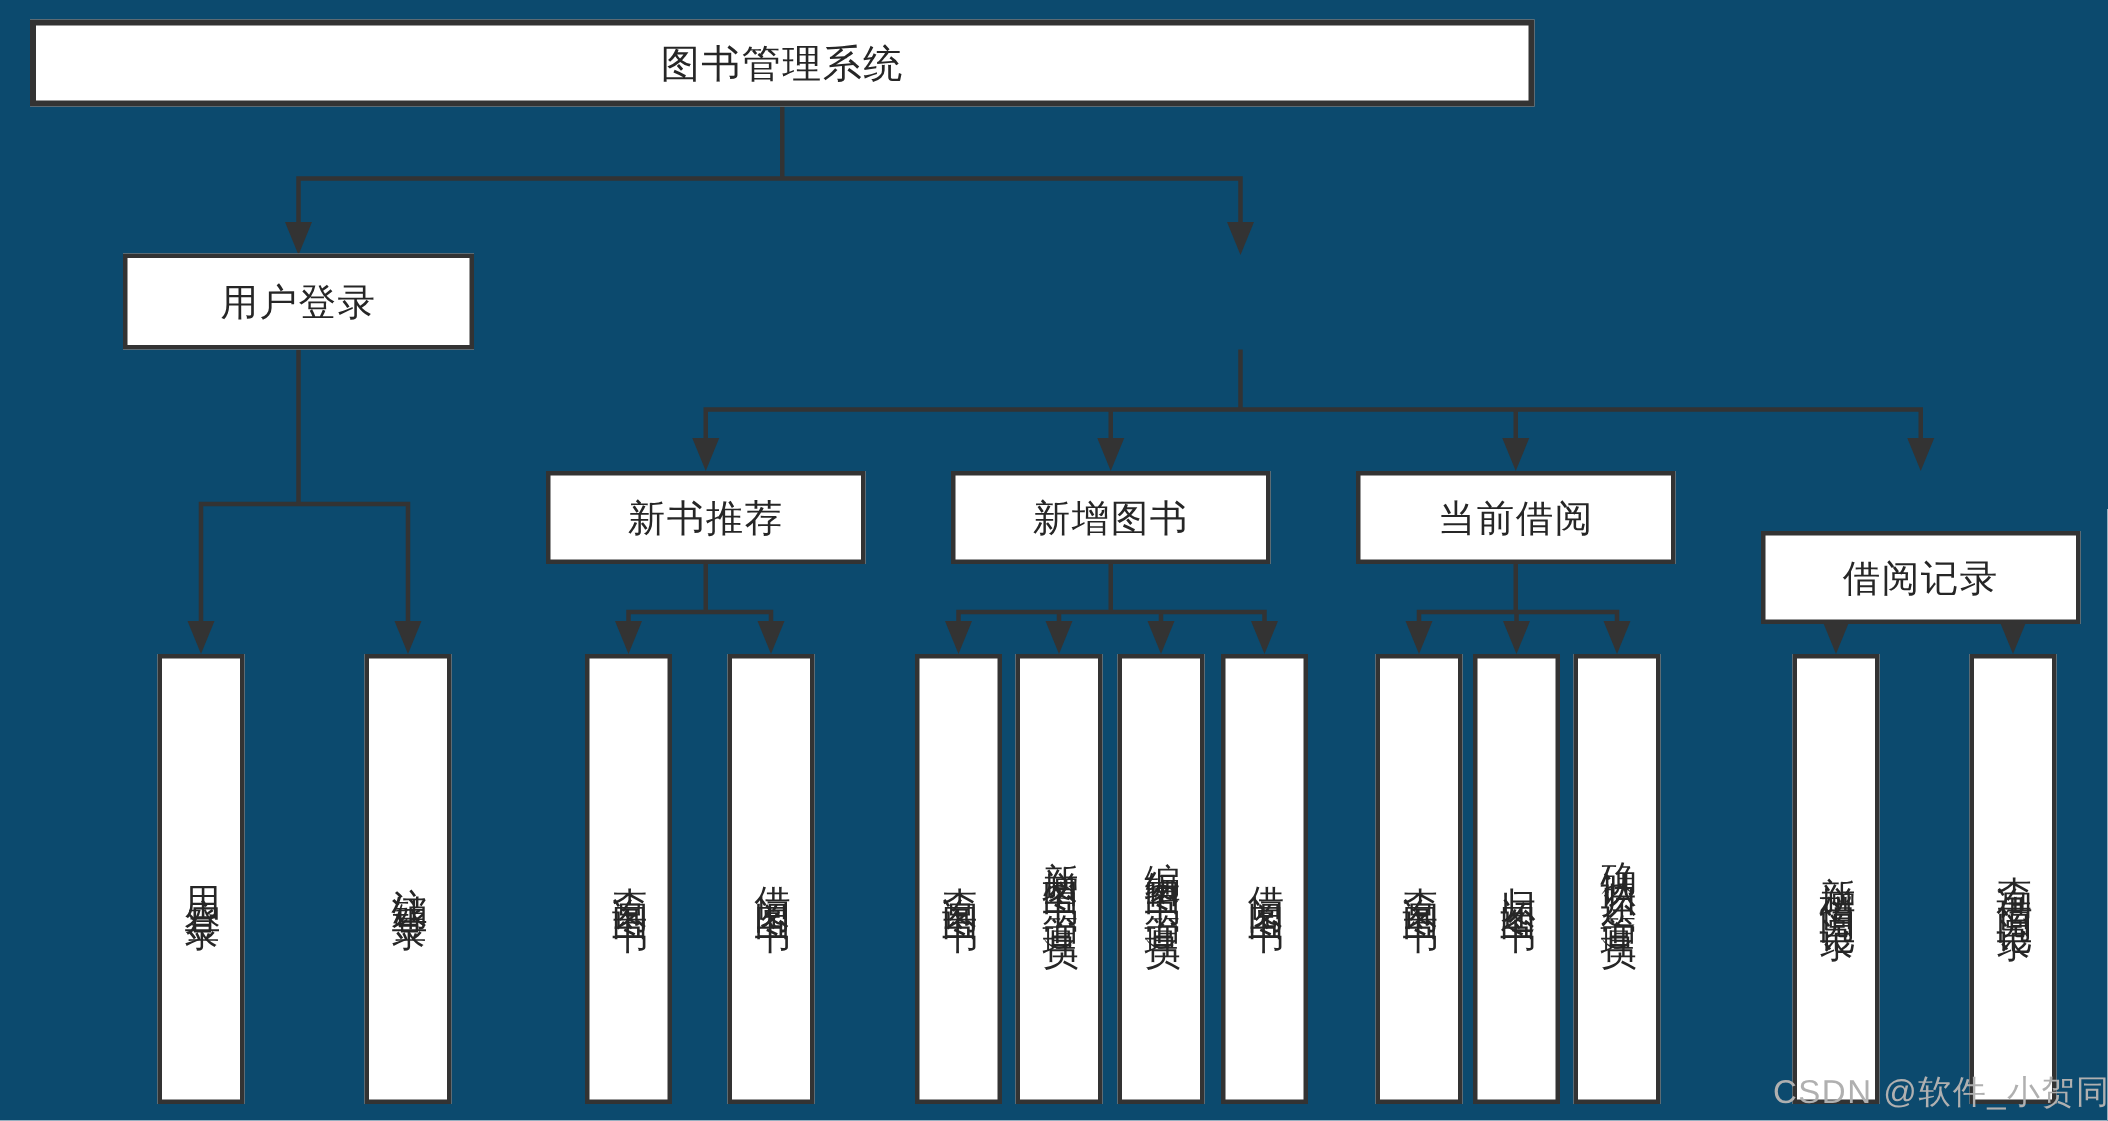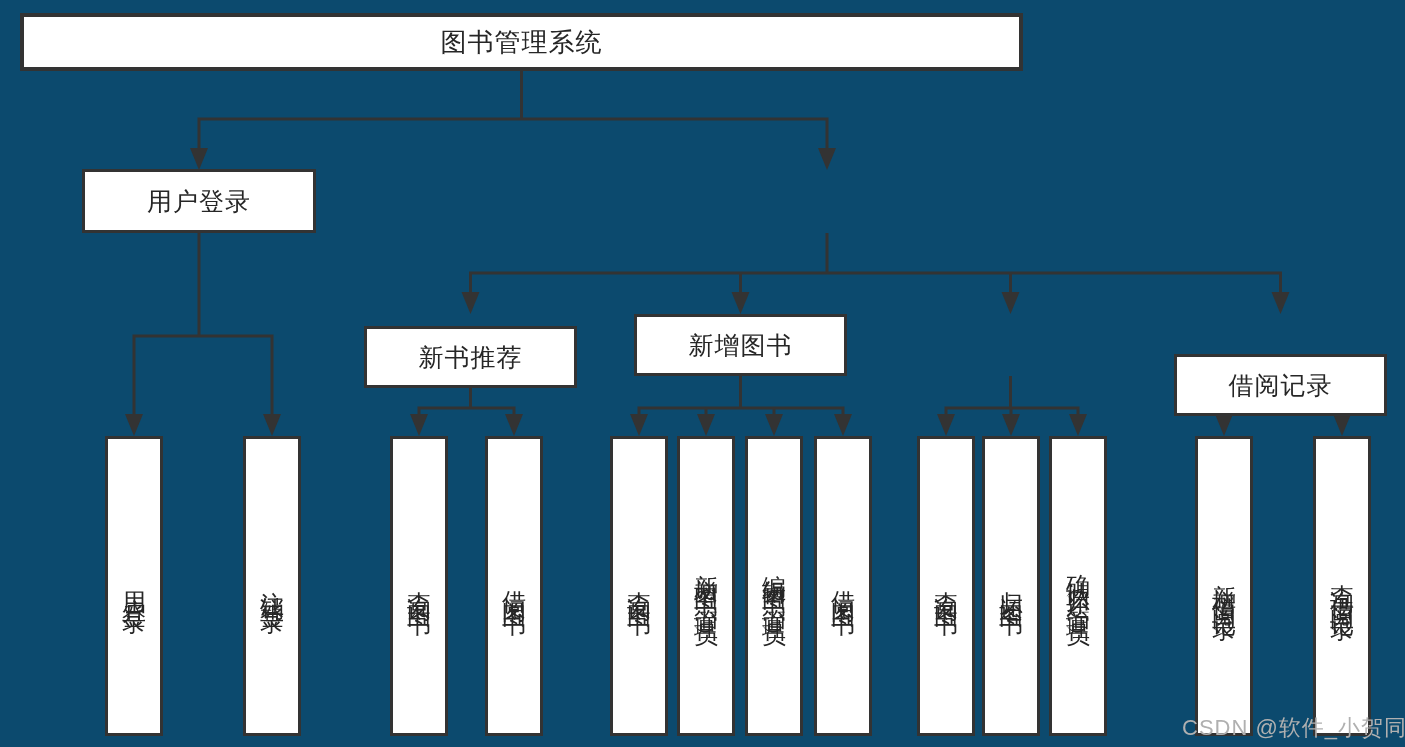--- a/index.html
+++ b/index.html
@@ -35,21 +35,21 @@
   }
   .root-box {
     left: 20px; top: 13px;
     width: 1003px; height: 58px;
     border-width: 4px;
     font-size: 26px;
   }
   .l2a { left: 82px;  top: 169px; width: 234px; height: 64px; }
   .l2b { left: 710px; top: 169px; width: 234px; height: 64px; }
   .l3  { top: 314px; width: 213px; height: 62px; }
-  .l3a { left: 364px; margin-top: 12px; }
+  .l3a { left: 364px; }
   .l3b { left: 634px; }
   .l3c { left: 904px; }
   .l3d { left: 1174px; margin-top: 40px; }
   .leaf {
     position: absolute;
     top: 436px;
     width: 58px;
     height: 300px;
     box-sizing: border-box;
     background: #ffffff;
@@ -143,20 +143,23 @@
   <div class="hbox l2a">
     <span>用户登录</span>
   </div>
 
   <div class="hbox l3 l3a">
     <span>新书推荐</span>
   </div>
   <div class="hbox l3 l3b">
     <span>新增图书</span>
   </div>
+  <div class="hbox l3 l3c">
+    <span>当前借阅</span>
+  </div>
   <div class="hbox l3 l3d">
     <span>借阅记录</span>
   </div>
 
   <div class="leaf lf1">
     <span class="vtext">用户登录</span>
   </div>
   <div class="leaf lf2">
     <span class="vtext">注销登录</span>
   </div>

